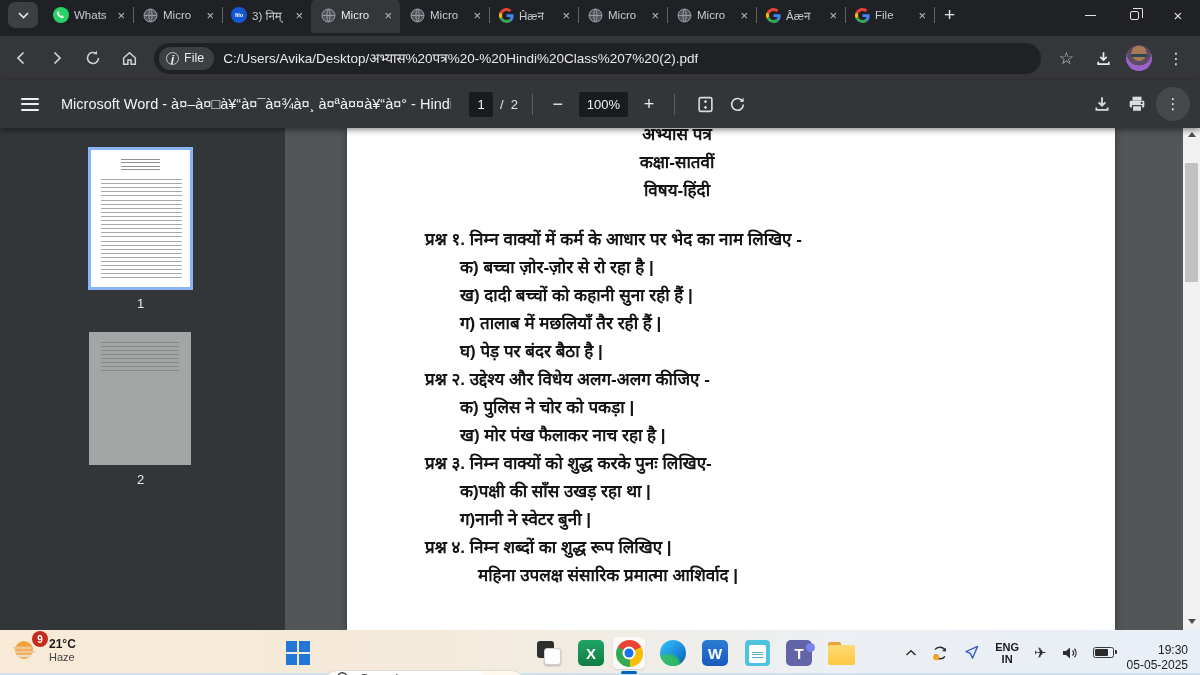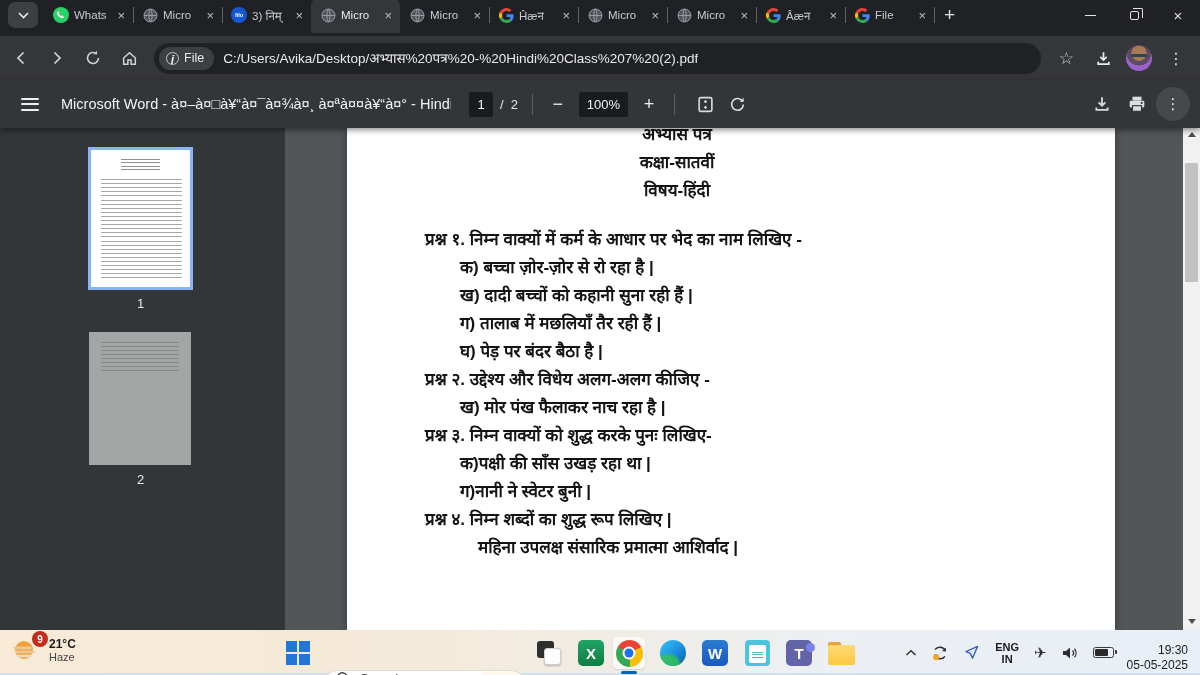--- a/index.html
+++ b/index.html
@@ -387,20 +387,21 @@
         <div class="dochead h1cut">अभ्यास पत्र</div>
         <div class="dochead">कक्षा-सातवीं</div>
         <div class="dochead">विषय-हिंदी</div>
         <div class="docbody">
           <div class="l0">प्रश्न १. निम्न वाक्यों में कर्म के आधार पर भेद का नाम लिखिए -</div>
           <div class="l1">क) बच्चा ज़ोर-ज़ोर से रो रहा है |</div>
           <div class="l1">ख) दादी बच्चों को कहानी सुना रही हैं |</div>
           <div class="l1">ग) तालाब में मछलियाँ तैर रही हैं |</div>
           <div class="l1">घ) पेड़ पर बंदर बैठा है |</div>
           <div class="l0">प्रश्न २. उद्देश्य और विधेय अलग-अलग कीजिए -</div>
+          <div class="l1">क) पुलिस ने चोर को पकड़ा |</div>
           <div class="l1">ख) मोर पंख फैलाकर नाच रहा है |</div>
           <div class="l0">प्रश्न ३. निम्न वाक्यों को शुद्ध करके पुनः लिखिए-</div>
           <div class="l1">क)पक्षी की साँस उखड़ रहा था |</div>
           <div class="l1">ग)नानी ने स्वेटर बुनी |</div>
           <div class="l0">प्रश्न ४. निम्न शब्दों का शुद्ध रूप लिखिए |</div>
           <div class="l2">महिना उपलक्ष संसारिक प्रमात्मा आशिर्वाद |</div>
         </div>
       </div>
     </div>
 

